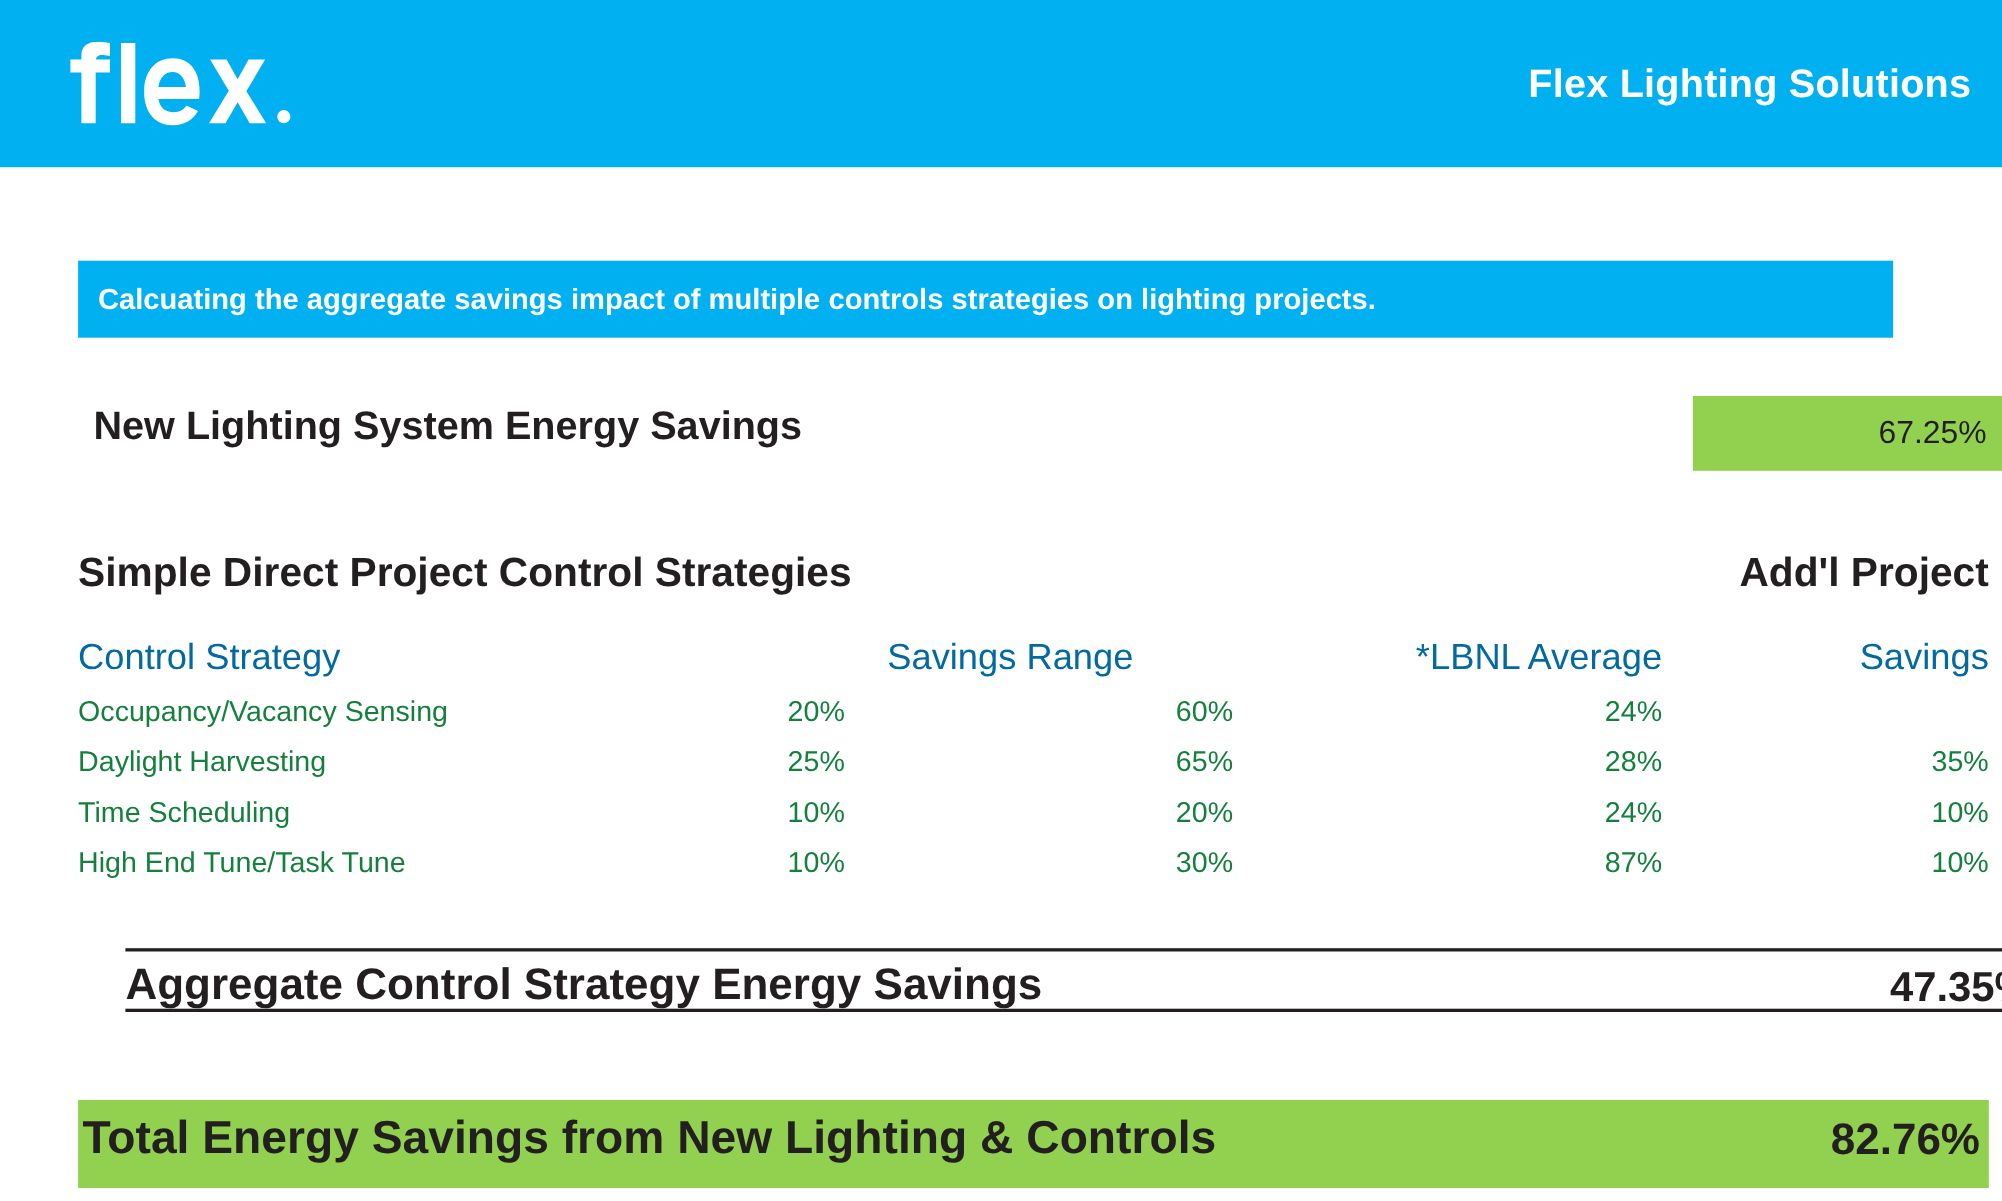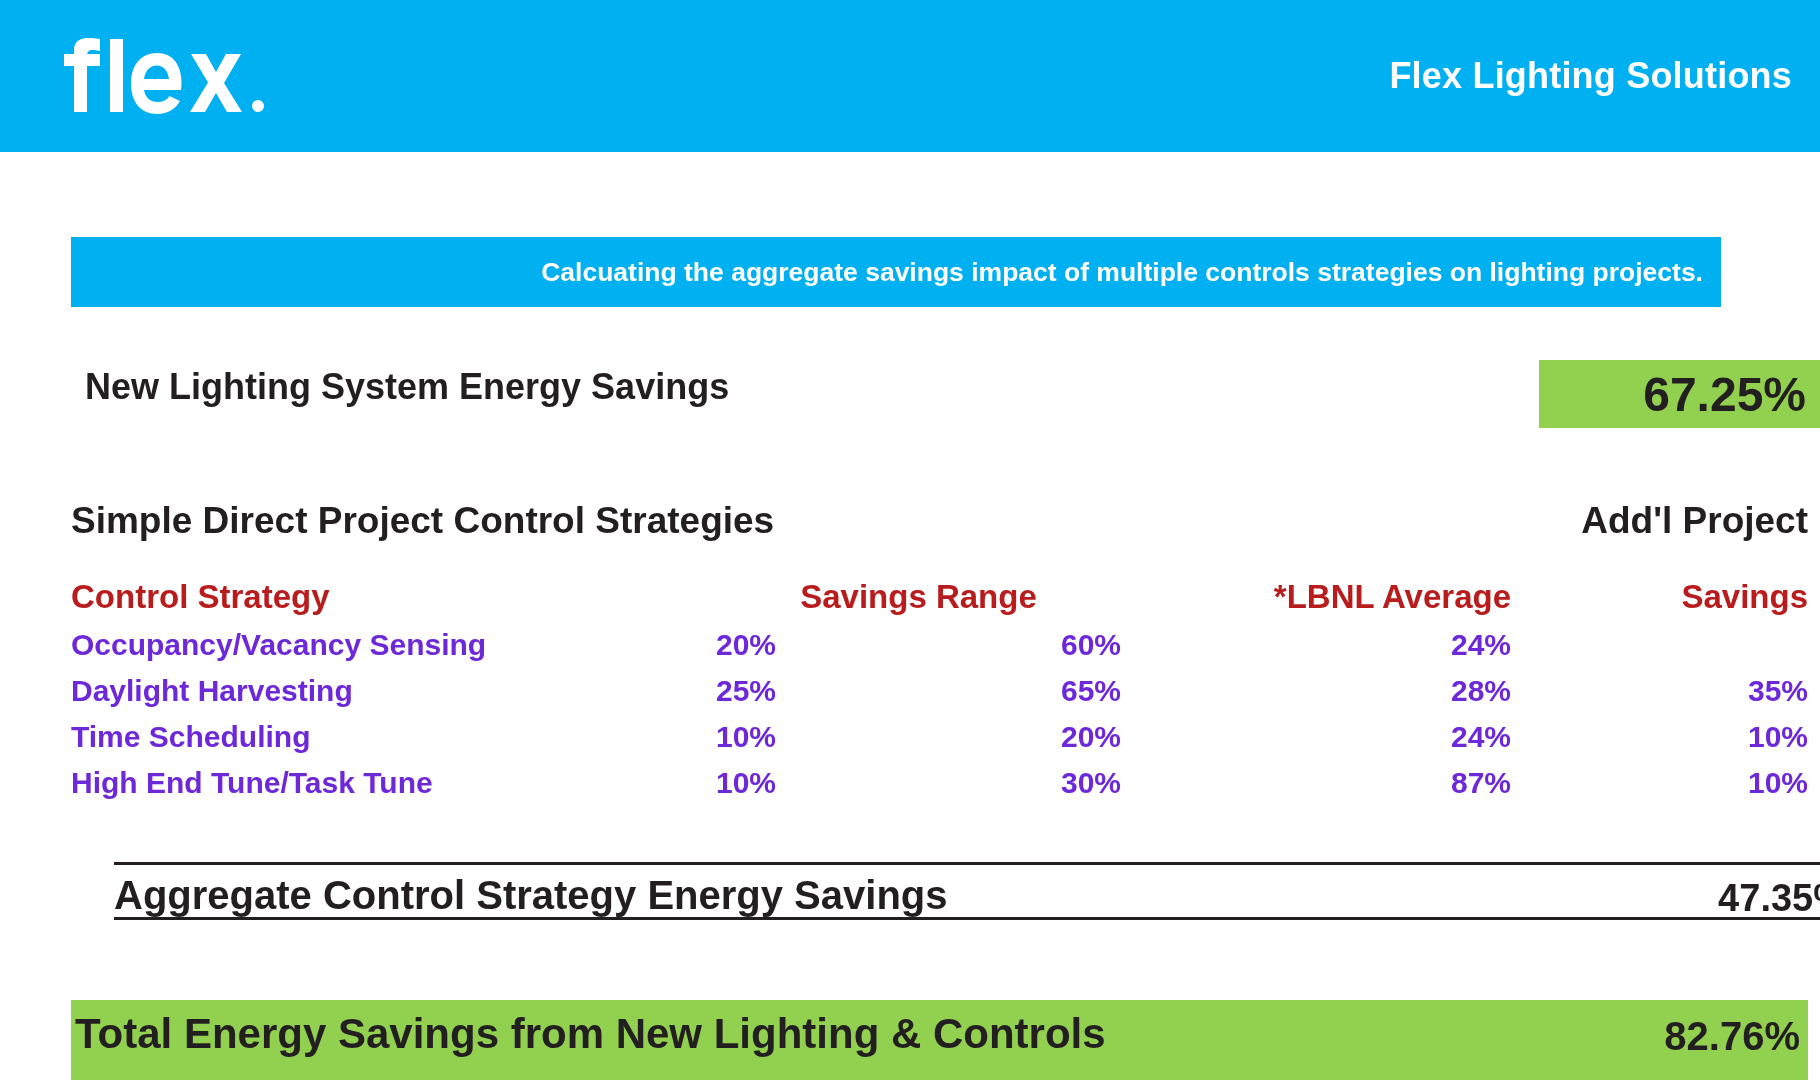--- a/index.html
+++ b/index.html
@@ -53,21 +53,21 @@
   
   .subtitle-band {
     position: absolute;
     left: 71px;
     top: 237px;
     width: 1650px;
     height: 70px;
     background: #00b0f0;
     display: flex;
     align-items: center;
-    justify-content: flex-end;
+    justify-content: flex-start;
     box-sizing: border-box;
     padding: 0 18px;
   }
   .subtitle-text {
     color: #ffffff;
     font-size: 26.5px;
     font-weight: bold;
     text-align: center;
     white-space: nowrap;
   }
@@ -96,22 +96,22 @@
     width: 283px;
     height: 68px;
     background: #92d050;
     display: flex;
     align-items: center;
     justify-content: flex-end;
     box-sizing: border-box;
     padding-right: 16px;
   }
   .nls-value {
-    font-size: 48px;
-    font-weight: bold;
+    font-size: 29px;
+    font-weight: normal;
     color: #231f20;
   }
 
   
   .section-head {
     position: absolute;
     left: 71px;
     top: 500px;
     width: 1737px;
     height: 48px;
@@ -141,29 +141,29 @@
     border-collapse: collapse;
     table-layout: fixed;
   }
   table.strategy-table th,
   table.strategy-table td {
     padding: 0;
     vertical-align: bottom;
   }
   table.strategy-table th {
     font-size: 33px;
-    font-weight: bold;
-    color: #b91c1c;
+    font-weight: normal;
+    color: #0369a1;
     height: 50px;
     white-space: nowrap;
   }
   table.strategy-table td {
-    font-size: 30px;
-    font-weight: bold;
-    color: #6d28d9;
+    font-size: 26px;
+    font-weight: normal;
+    color: #15803d;
     height: 46px;
     white-space: nowrap;
   }
   .col-strategy { width: 645px; text-align: left; }
   .col-low      { width: 175px; text-align: left; }
   .col-high     { width: 230px; text-align: right; }
   .col-lbnl     { width: 390px; text-align: right; }
   .col-addl     { width: 297px; text-align: right; }
   .range-header {
     text-align: center;

